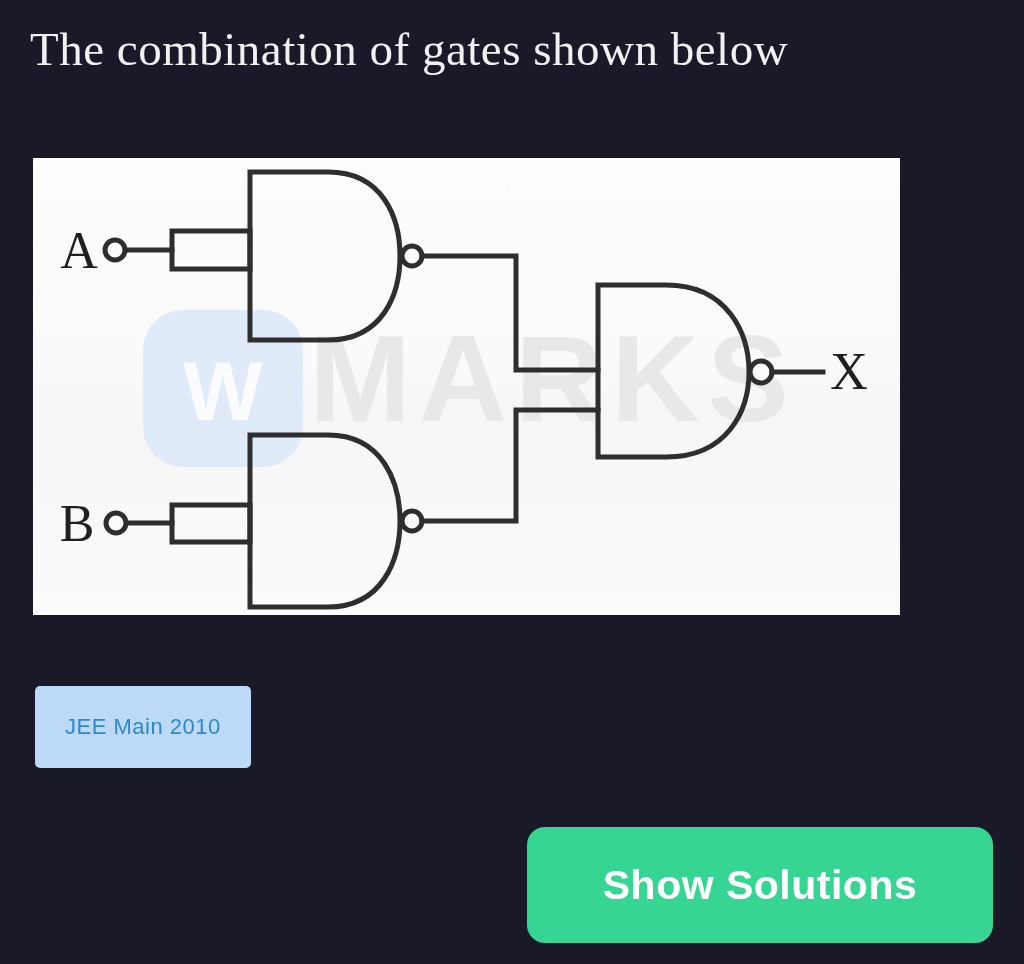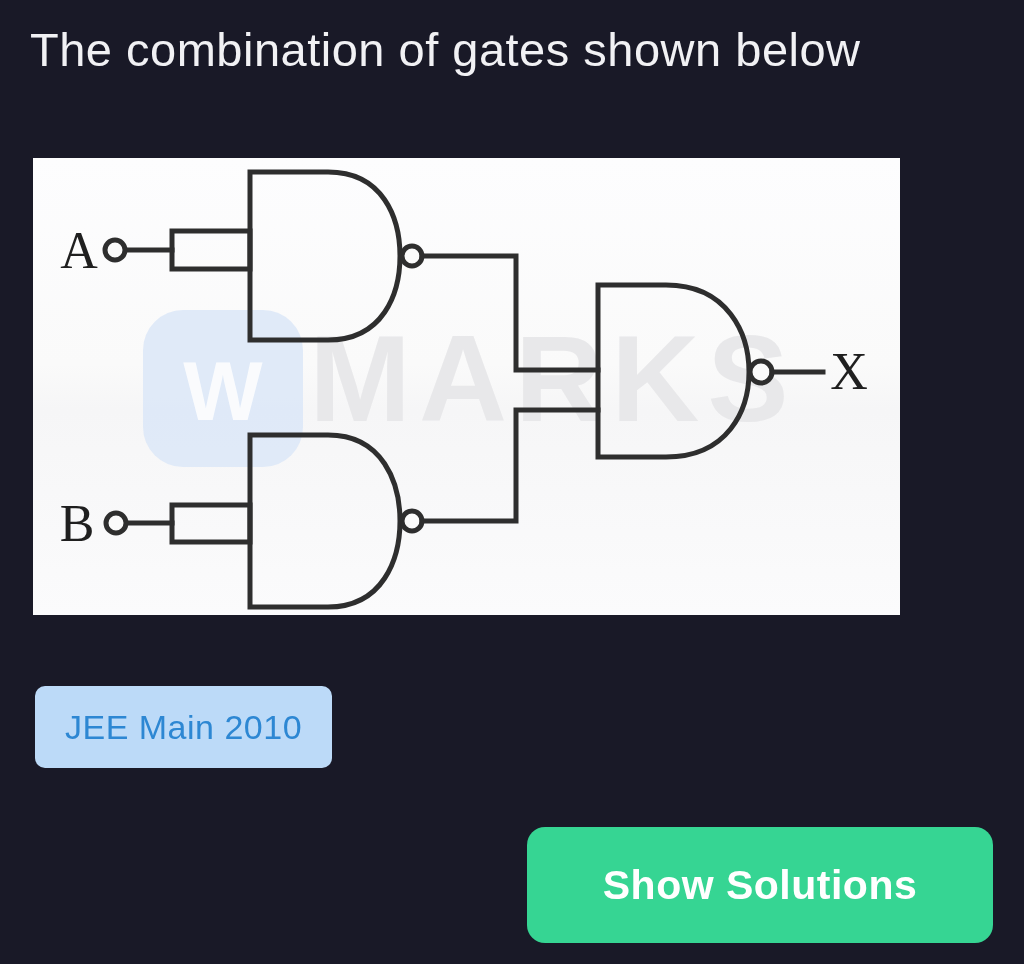--- a/index.html
+++ b/index.html
@@ -7,21 +7,21 @@
     --badge-bg:#bcdaf8; --badge-text:#2d87d3;
     --button-bg:#36d593; --button-text:#ffffff;
     --circuit-stroke:#2e2e2e; --title-text:#f1f1f4;
   }
   *{margin:0;padding:0;box-sizing:border-box;}
   html,body{width:1024px;height:964px;overflow:hidden;}
   body{background:var(--page-bg);position:relative;font-family:"Liberation Sans",sans-serif;}
 
   .title{
     position:absolute;left:30px;top:12px;width:940px;
-    font-family:Liberation Sans, sans-serif;
+    font-family:Liberation Serif, serif;
     font-size:47px;line-height:75px;color:var(--title-text);
     font-weight:400;letter-spacing:.5px;
   }
 
   .panel{
     position:absolute;left:33px;top:158px;width:867px;height:457px;
     background:var(--panel-bg);
     background-image:linear-gradient(180deg,#fdfdfe 0%,#fafafa 45%,#f6f6f7 55%,#fbfbfc 100%);
   }
   .panel svg{display:block;width:100%;height:100%;}
@@ -34,23 +34,23 @@
     font-family:"Liberation Sans",sans-serif;font-weight:700;font-size:122px;
     fill:#e7e7e9;opacity:.9;letter-spacing:8px;text-anchor:middle;
   }
   .pin-label{
     font-family:"Liberation Serif",serif;font-size:52px;fill:#1f1f1f;text-anchor:middle;
   }
 
   .badge{
     position:absolute;left:35px;top:686px;height:82px;
     display:inline-flex;align-items:center;justify-content:center;
-    padding:0 30px;border-radius:10px;
+    padding:0 30px;border-radius:5px;
     background:var(--badge-bg);color:var(--badge-text);
-    font-size:34px;letter-spacing:.5px;
+    font-size:22px;letter-spacing:.5px;
   }
 
   .show-solutions{
     position:absolute;left:527px;top:827px;width:466px;height:116px;
     display:flex;align-items:center;justify-content:center;
     border:none;border-radius:18px;cursor:pointer;
     background:var(--button-bg);color:var(--button-text);
     font-family:"Liberation Sans",sans-serif;
     font-size:41px;font-weight:700;letter-spacing:.5px;
   }

